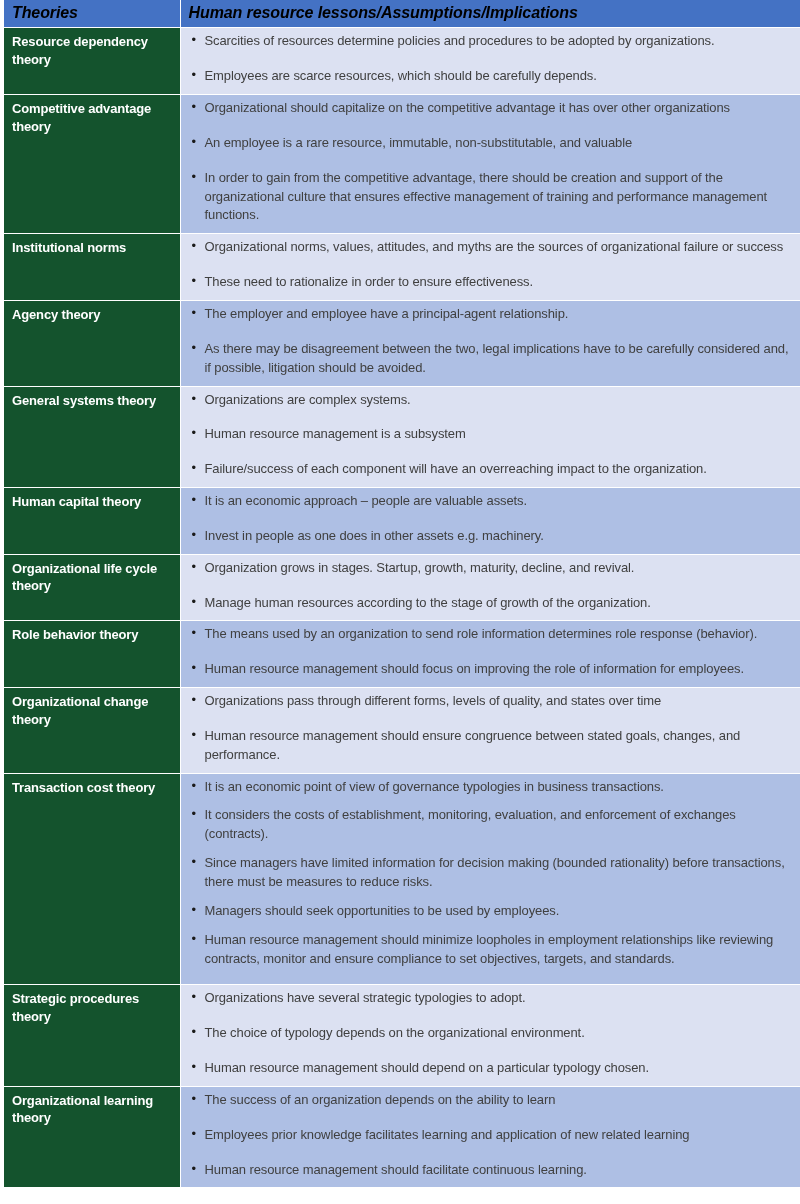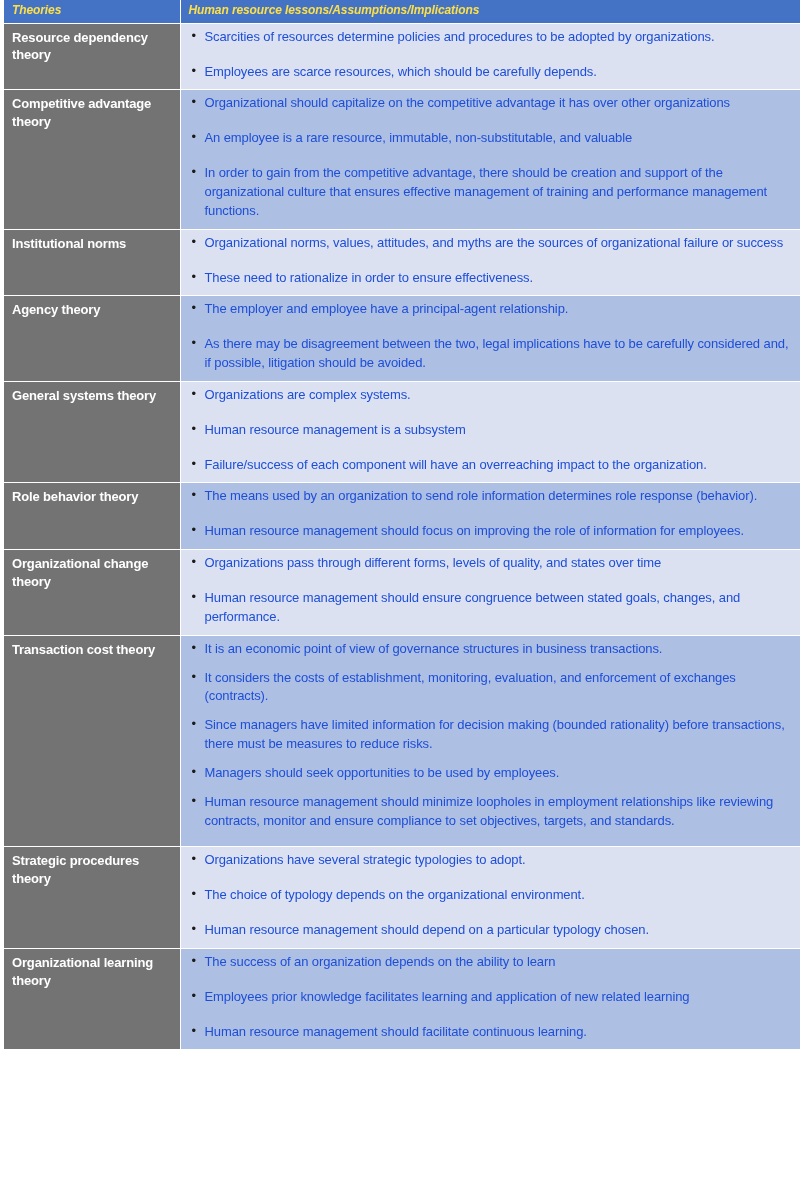--- a/index.html
+++ b/index.html
@@ -23,51 +23,51 @@
     width: 796px;
     border-collapse: collapse;
     table-layout: fixed;
   }
   col.col-theory { width: 176px; }
   col.col-lesson { width: 620px; }
 
   
   thead th {
     background: #4472C4;
-    color: #fde047;
+    color: #000000;
     font-style: italic;
     font-weight: bold;
-    font-size: 12px;
+    font-size: 16px;
     text-align: left;
     padding: 4px 8px 5px 8px;
     vertical-align: middle;
     line-height: 1.15;
     border-right: 1px solid #ffffff;
     letter-spacing: -0.1px;
   }
   thead th.th-lesson { border-right: none; }
 
   
   tbody td {
     vertical-align: top;
     border-top: 1px solid #ffffff;
     border-bottom: 1px solid #ffffff;
   }
   td.theory-cell {
-    background: #737373;
+    background: #14532d;
     color: #ffffff;
     font-weight: bold;
     font-size: 13px;
     line-height: 1.35;
     padding: 5px 6px 6px 8px;
     border-right: 1px solid #ffffff;
     letter-spacing: -0.15px;
   }
   td.lesson-cell {
-    color: #1d4ed8;
+    color: #404040;
     font-size: 13px;
     line-height: 1.45;
     padding: 4px 10px 6px 10px;
     letter-spacing: -0.1px;
   }
   tr.shade-a td.lesson-cell { background: #DCE1F2; }
   tr.shade-b td.lesson-cell { background: #AEBFE4; }
 
   ul.bullets {
     list-style: none;
@@ -149,20 +149,38 @@
           <td class="theory-cell">General systems theory</td>
           <td class="lesson-cell">
             <ul class="bullets">
               <li>Organizations are complex systems.</li>
               <li>Human resource management is a subsystem</li>
               <li>Failure/success of each component will have an overreaching impact to the organization.</li>
             </ul>
           </td>
         </tr>
         <tr class="shade-b">
+          <td class="theory-cell">Human capital theory</td>
+          <td class="lesson-cell">
+            <ul class="bullets">
+              <li>It is an economic approach – people are valuable assets.</li>
+              <li>Invest in people as one does in other assets e.g. machinery.</li>
+            </ul>
+          </td>
+        </tr>
+        <tr class="shade-a">
+          <td class="theory-cell">Organizational life cycle theory</td>
+          <td class="lesson-cell">
+            <ul class="bullets">
+              <li>Organization grows in stages. Startup, growth, maturity, decline, and revival.</li>
+              <li>Manage human resources according to the stage of growth of the organization.</li>
+            </ul>
+          </td>
+        </tr>
+        <tr class="shade-b">
           <td class="theory-cell">Role behavior theory</td>
           <td class="lesson-cell">
             <ul class="bullets">
               <li>The means used by an organization to send role information determines role response (behavior).</li>
               <li>Human resource management should focus on improving the role of information for employees.</li>
             </ul>
           </td>
         </tr>
         <tr class="shade-a">
           <td class="theory-cell">Organizational change theory</td>
@@ -170,21 +188,21 @@
             <ul class="bullets">
               <li>Organizations pass through different forms, levels of quality, and states over time</li>
               <li>Human resource management should ensure congruence between stated goals, changes, and performance.</li>
             </ul>
           </td>
         </tr>
         <tr class="shade-b dense">
           <td class="theory-cell">Transaction cost theory</td>
           <td class="lesson-cell">
             <ul class="bullets">
-              <li>It is an economic point of view of governance structures in business transactions.</li>
+              <li>It is an economic point of view of governance typologies in business transactions.</li>
               <li>It considers the costs of establishment, monitoring, evaluation, and enforcement of exchanges (contracts).</li>
               <li>Since managers have limited information for decision making (bounded rationality) before transactions, there must be measures to reduce risks.</li>
               <li>Managers should seek opportunities to be used by employees.</li>
               <li>Human resource management should minimize loopholes in employment relationships like reviewing contracts, monitor and ensure compliance to set objectives, targets, and standards.</li>
             </ul>
           </td>
         </tr>
         <tr class="shade-a">
           <td class="theory-cell">Strategic procedures theory</td>
           <td class="lesson-cell">

